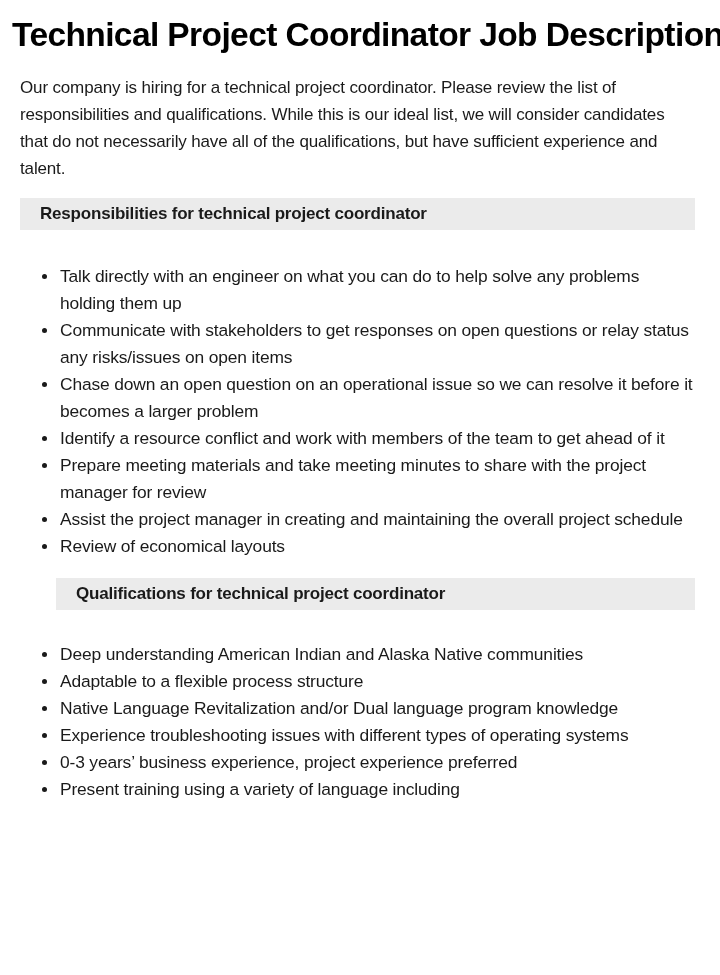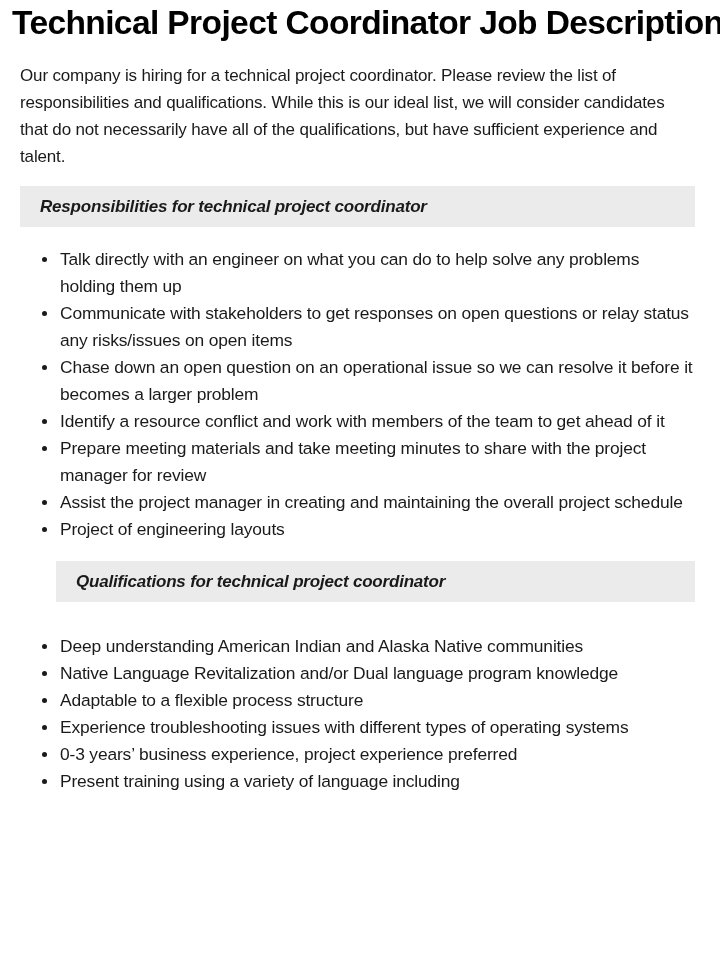--- a/index.html
+++ b/index.html
@@ -8,21 +8,21 @@
       background: #ffffff;
     }
     body {
       width: 720px;
       height: 975px;
       overflow: hidden;
       font-family: "Liberation Sans", "DejaVu Sans", sans-serif;
       color: #111111;
     }
     .page {
-      padding: 0 25px 0 20px;
+      padding: 12px 25px 0 20px;
     }
     h1.title {
       margin: 0;
       padding-top: 2px;
       font-size: 33.5px;
       font-weight: bold;
       line-height: 42px;
       letter-spacing: -0.6px;
       white-space: nowrap;
       margin-left: -8px;
@@ -31,41 +31,40 @@
     .intro {
       margin: 18px 0 0 0;
       font-size: 17px;
       line-height: 27px;
       color: #1a1a1a;
       letter-spacing: -0.15px;
     }
     .section-header {
       margin-top: 16px;
       background: #ebebeb;
-      height: 41px;
+      height: 32px;
       display: flex;
       align-items: center;
       padding-left: 20px;
       font-size: 17px;
       font-weight: bold;
       color: #1a1a1a;
       letter-spacing: -0.2px;
-      font-style: italic;
     }
     .section-header.second {
       margin-top: 18px;
       margin-left: 36px;
     }
     ul.bullets {
       margin: 0;
       padding: 0;
       list-style: none;
     }
     ul.bullets.resp {
-      margin-top: 19px;
+      margin-top: 33px;
     }
     ul.bullets.qual {
       margin-top: 31px;
     }
     ul.bullets li {
       position: relative;
       padding-left: 40px;
       font-size: 17.4px;
       line-height: 27px;
       color: #1a1a1a;
@@ -93,28 +92,28 @@
     <span>Responsibilities for technical project coordinator</span>
   </div>
 
   <ul class="bullets resp">
     <li><span class="bullet-dot"></span><span>Talk directly with an engineer on what you can do to help solve any problems holding them up</span></li>
     <li><span class="bullet-dot"></span><span>Communicate with stakeholders to get responses on open questions or relay status any risks/issues on open items</span></li>
     <li><span class="bullet-dot"></span><span>Chase down an open question on an operational issue so we can resolve it before it becomes a larger problem</span></li>
     <li><span class="bullet-dot"></span><span>Identify a resource conflict and work with members of the team to get ahead of it</span></li>
     <li><span class="bullet-dot"></span><span>Prepare meeting materials and take meeting minutes to share with the project manager for review</span></li>
     <li><span class="bullet-dot"></span><span>Assist the project manager in creating and maintaining the overall project schedule</span></li>
-    <li><span class="bullet-dot"></span><span>Project of engineering layouts</span></li>
+    <li><span class="bullet-dot"></span><span>Review of economical layouts</span></li>
   </ul>
 
   <div class="section-header second">
     <span>Qualifications for technical project coordinator</span>
   </div>
 
   <ul class="bullets qual">
     <li><span class="bullet-dot"></span><span>Deep understanding American Indian and Alaska Native communities</span></li>
+    <li><span class="bullet-dot"></span><span>Adaptable to a flexible process structure</span></li>
     <li><span class="bullet-dot"></span><span>Native Language Revitalization and/or Dual language program knowledge</span></li>
-    <li><span class="bullet-dot"></span><span>Adaptable to a flexible process structure</span></li>
     <li><span class="bullet-dot"></span><span>Experience troubleshooting issues with different types of operating systems</span></li>
     <li><span class="bullet-dot"></span><span>0-3 years’ business experience, project experience preferred</span></li>
     <li><span class="bullet-dot"></span><span>Present training using a variety of language including</span></li>
   </ul>
 </div>
 
 </body></html>

